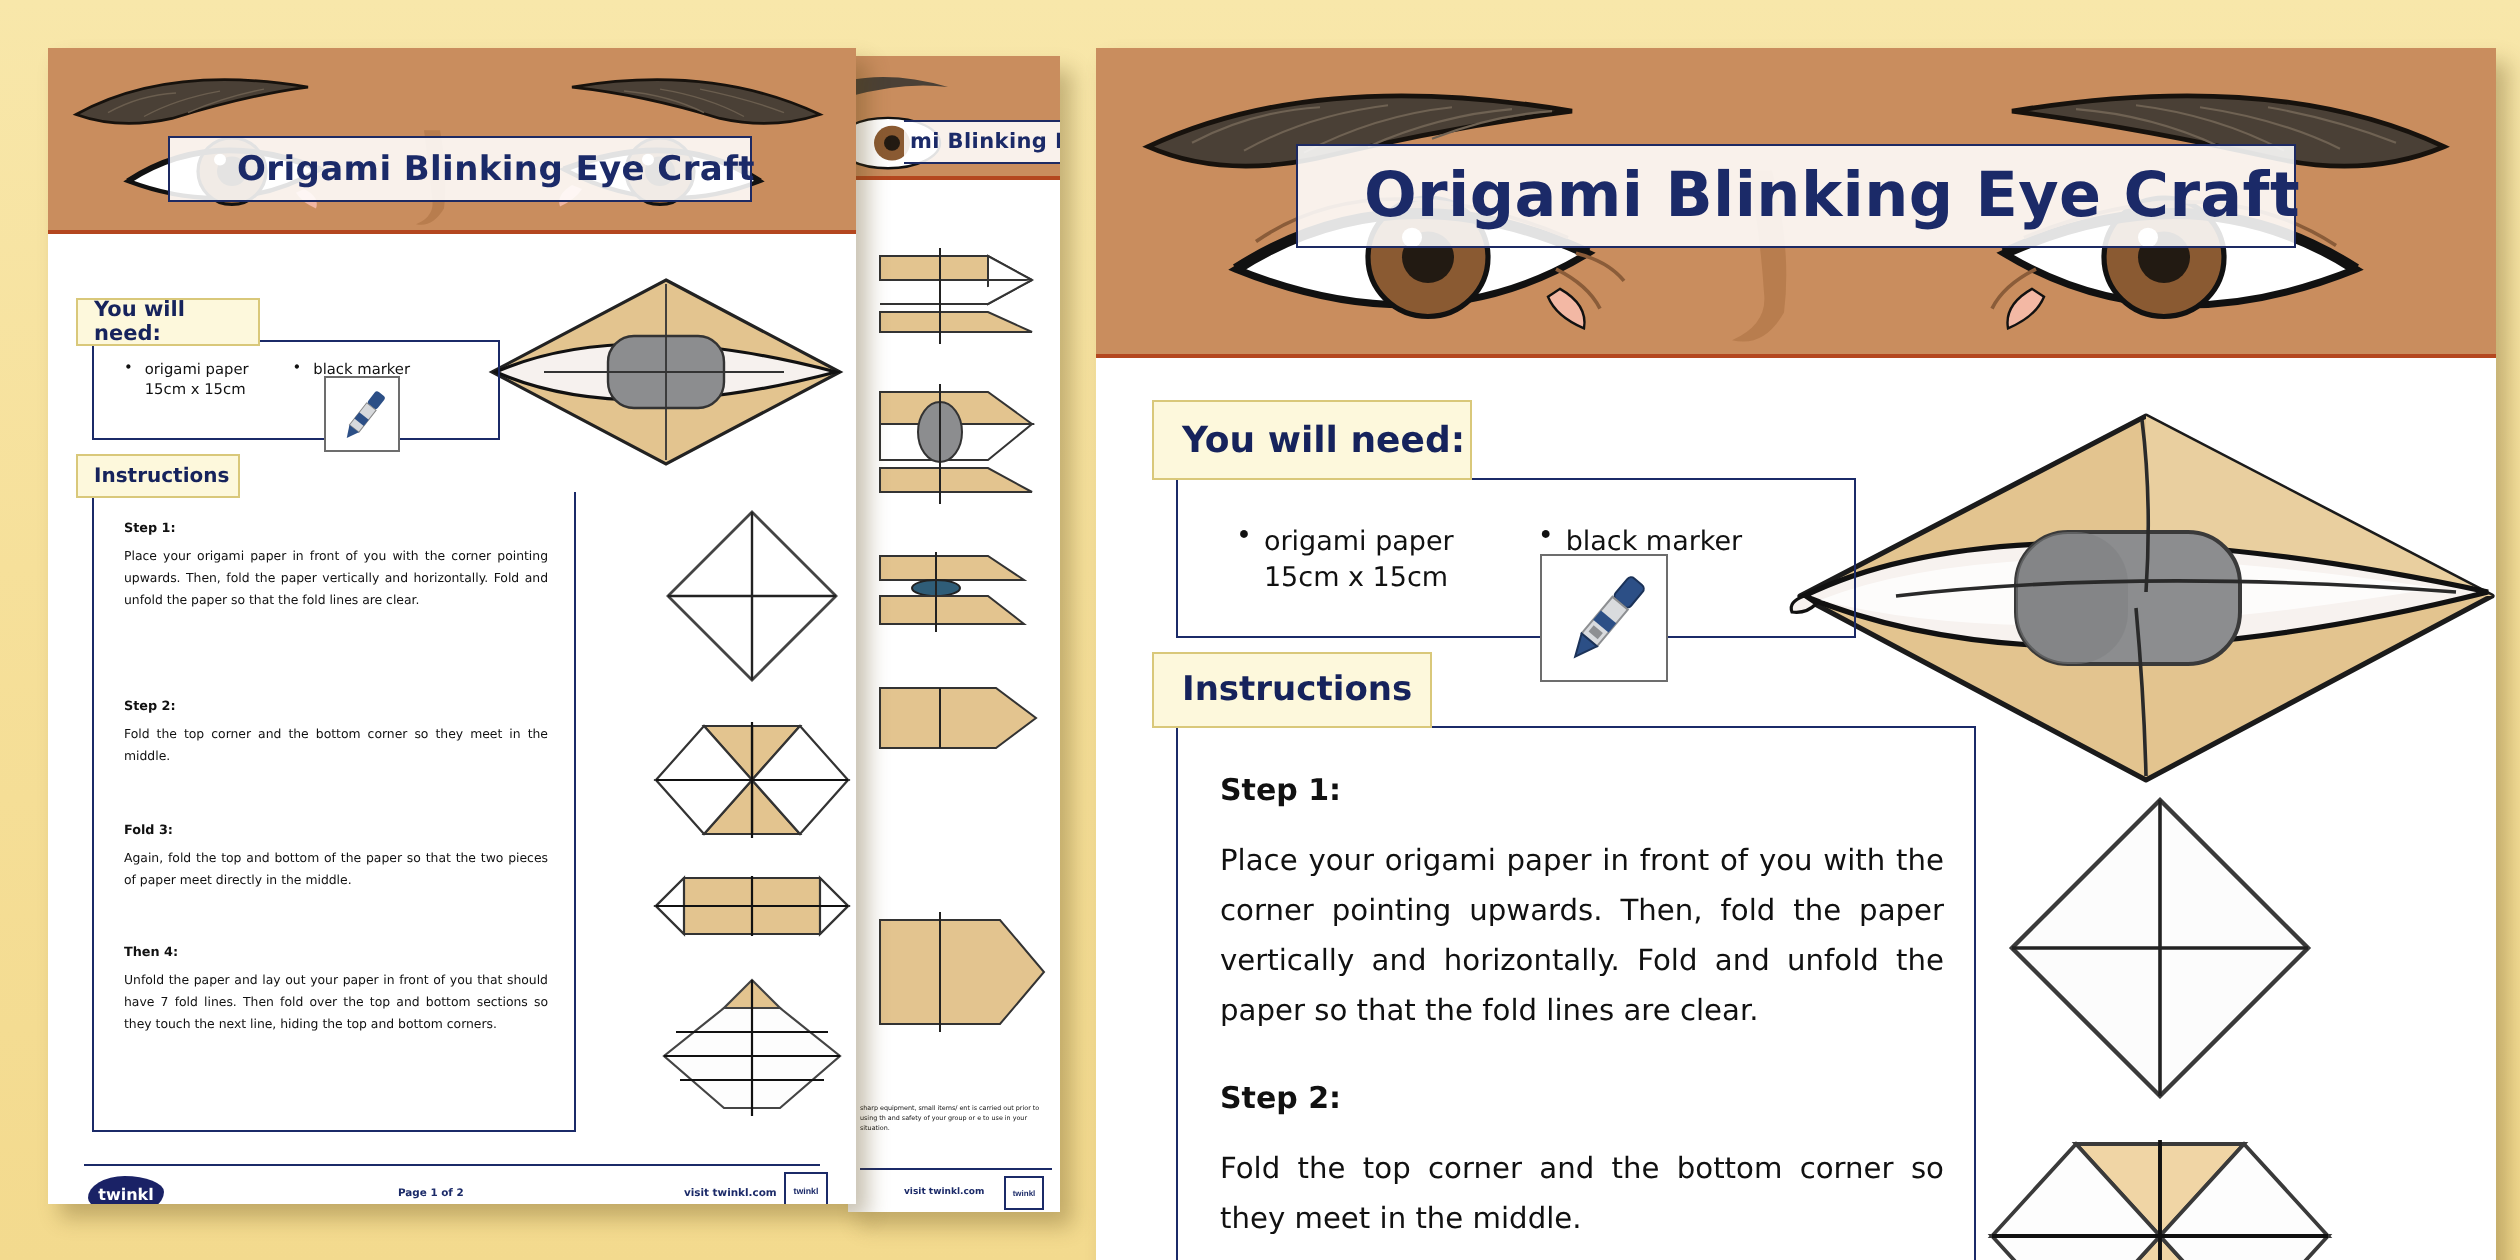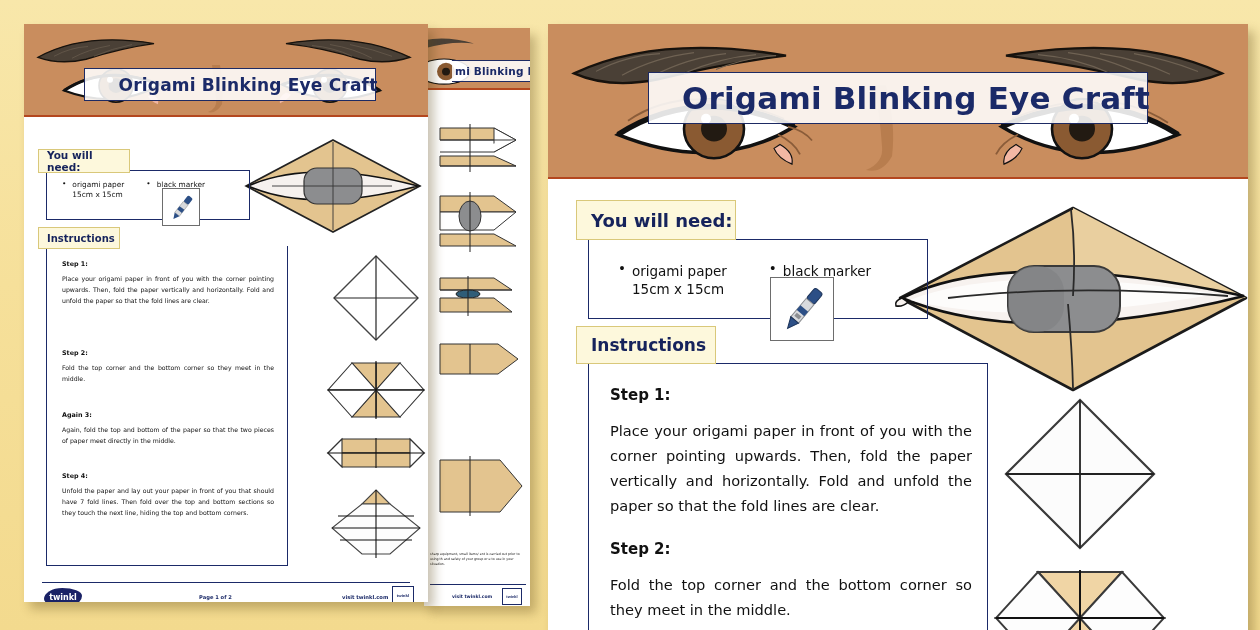--- a/index.html
+++ b/index.html
@@ -286,25 +286,25 @@
 
     <div class="step-block" style="left:38px; top:236px; width:212px;">
       <div class="step-head" style="font-size:6.4px;">Step 1:</div>
       <div class="step-body" style="font-size:6.2px; margin-top:6px; line-height:1.75;">Place your origami paper in front of you with the corner pointing upwards. Then, fold the paper vertically and horizontally. Fold and unfold the paper so that the fold lines are clear.</div>
     </div>
     <div class="step-block" style="left:38px; top:325px; width:212px;">
       <div class="step-head" style="font-size:6.4px;">Step 2:</div>
       <div class="step-body" style="font-size:6.2px; margin-top:6px; line-height:1.75;">Fold the top corner and the bottom corner so they meet in the middle.</div>
     </div>
     <div class="step-block" style="left:38px; top:387px; width:212px;">
-      <div class="step-head" style="font-size:6.4px;">Again 3:</div>
+      <div class="step-head" style="font-size:6.4px;">Fold 3:</div>
       <div class="step-body" style="font-size:6.2px; margin-top:6px; line-height:1.75;">Again, fold the top and bottom of the paper so that the two pieces of paper meet directly in the middle.</div>
     </div>
     <div class="step-block" style="left:38px; top:448px; width:212px;">
-      <div class="step-head" style="font-size:6.4px;">Step 4:</div>
+      <div class="step-head" style="font-size:6.4px;">Then 4:</div>
       <div class="step-body" style="font-size:6.2px; margin-top:6px; line-height:1.75;">Unfold the paper and lay out your paper in front of you that should have 7 fold lines. Then fold over the top and bottom sections so they touch the next line, hiding the top and bottom corners.</div>
     </div>
 
     <svg class="diagram" style="left:218px; top:112px; width:182px; height:100px;" viewBox="0 0 182 100">
       <path d="M91 4 L178 50 L91 96 L4 50 Z" fill="#e3c48f" stroke="#222" stroke-width="1.6"></path>
       <path d="M6 50 Q 70 22 176 50 Q 70 78 6 50 Z" fill="#f6f1ee" stroke="#111" stroke-width="1.6"></path>
       <rect x="62" y="32" width="58" height="36" rx="13" fill="#8c8d8f" stroke="#333" stroke-width="1.2"></rect>
       <g stroke="#333" stroke-width=".9" fill="none">
         <line x1="91" y1="6" x2="91" y2="94"></line>
         <line x1="30" y1="50" x2="150" y2="50"></line>

